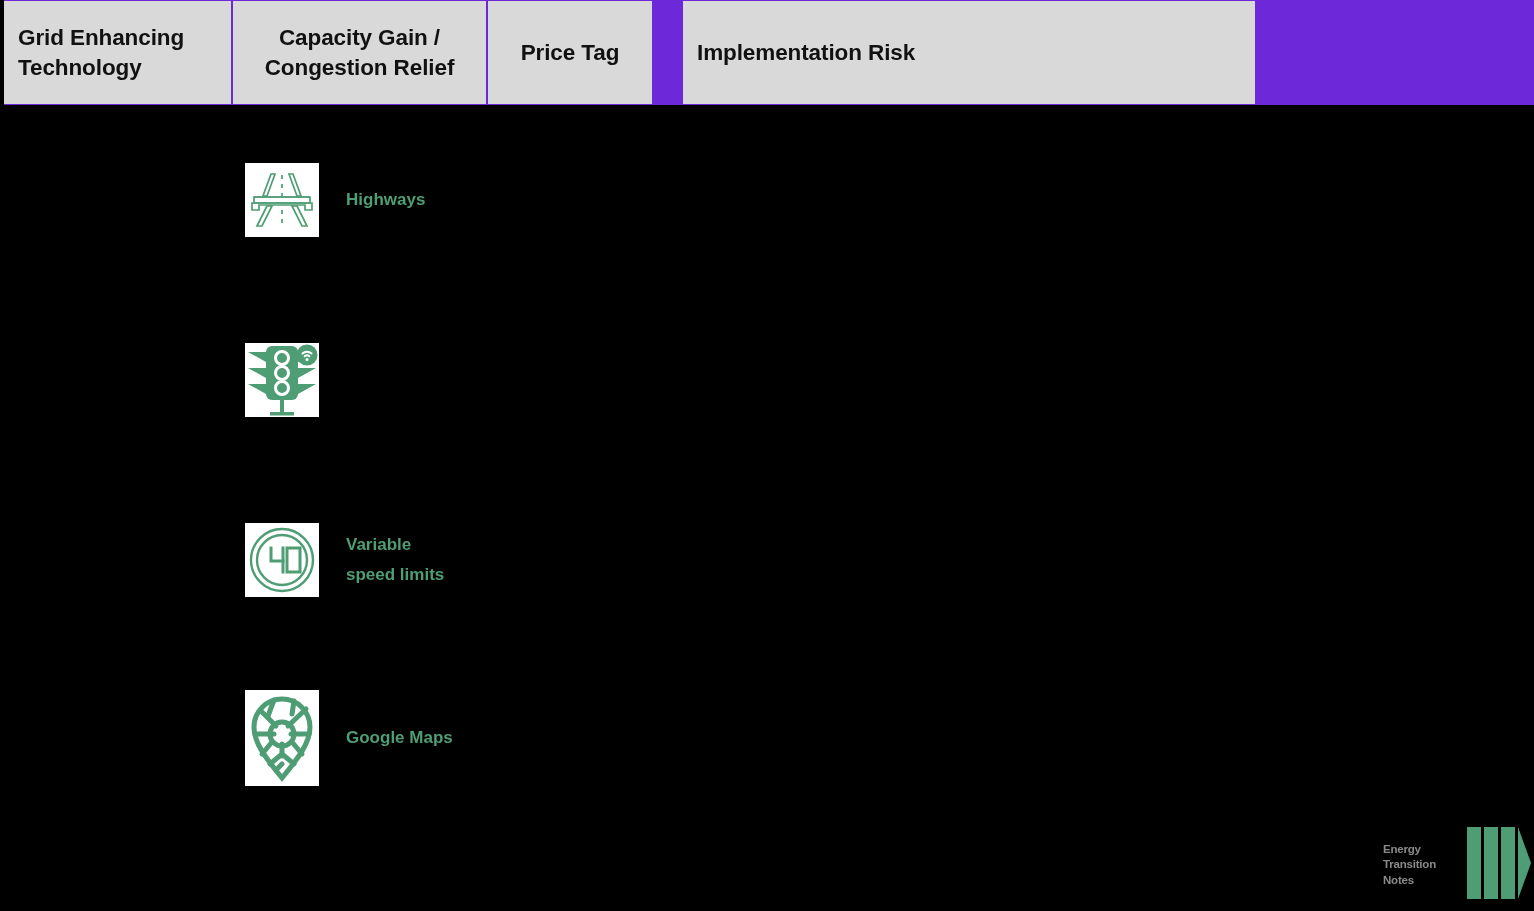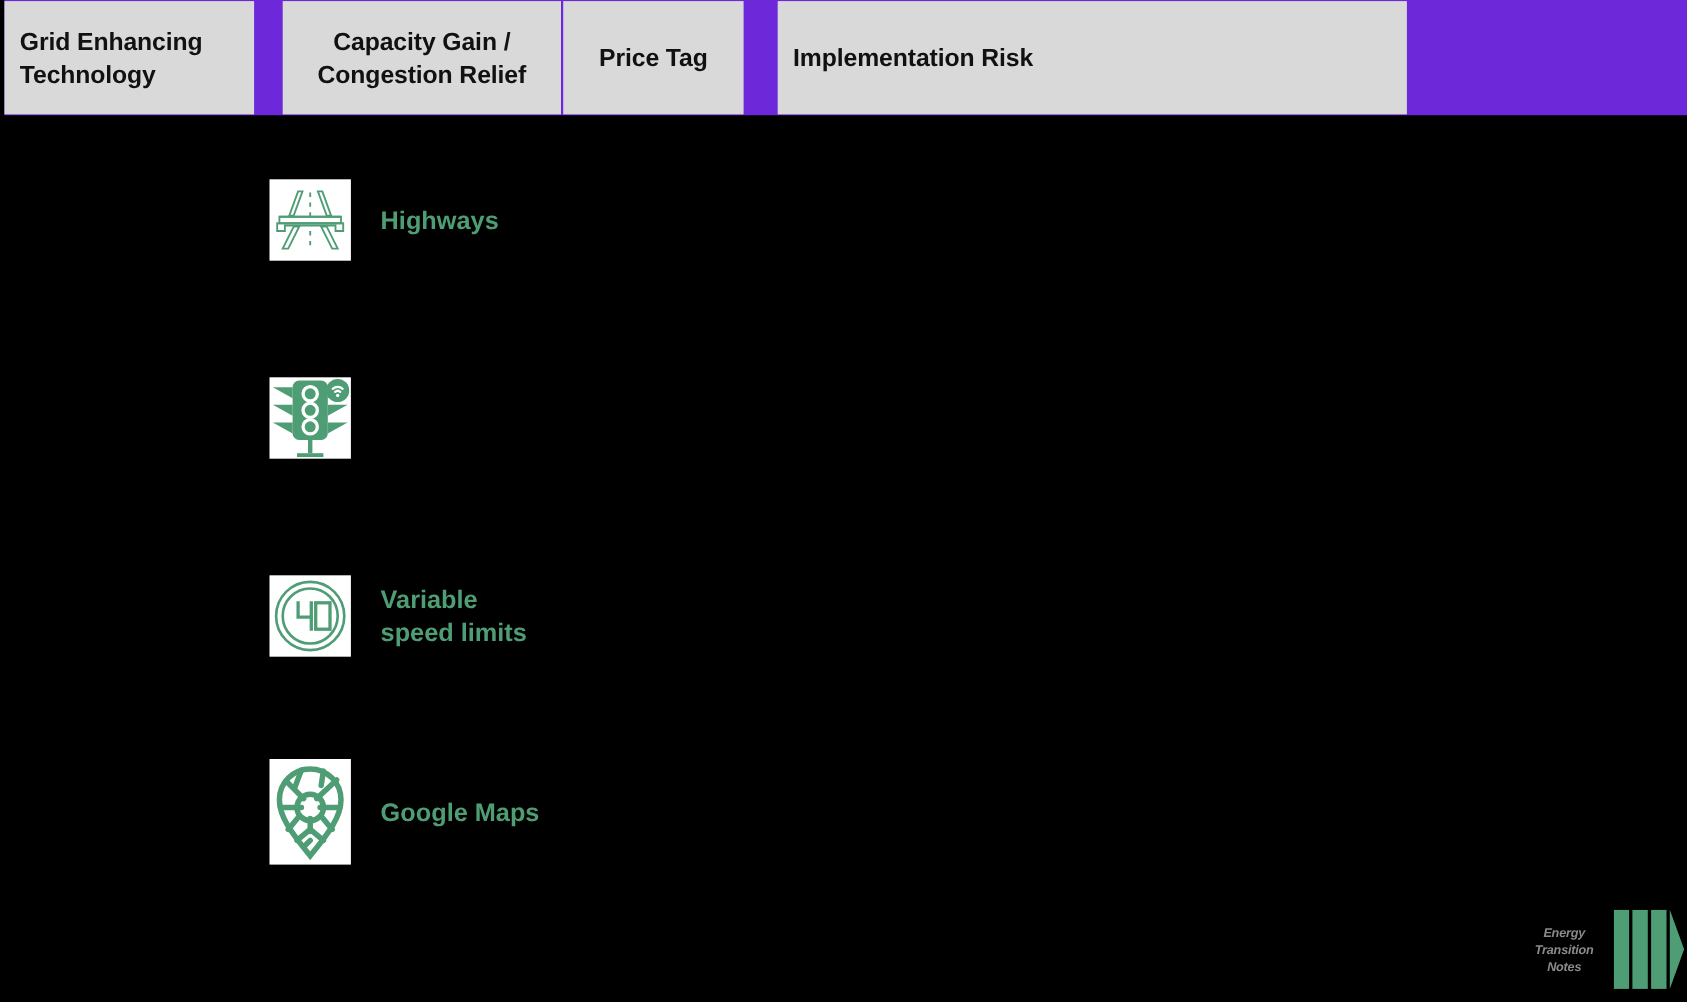--- a/index.html
+++ b/index.html
@@ -37,21 +37,21 @@
     box-sizing: border-box;
     height: 103px;
     margin-top: 1px;
     margin-right: 2px;
     padding-left: 14px;
     padding-right: 8px;
     letter-spacing: -0.1px;
   }
   .hc-0 { width: 227px; }
   .hc-1 { width: 312px; }
-  .hc-2 { width: 253px; justify-content: center; text-align: center; padding-left: 8px; margin-left: 24px;}
+  .hc-2 { width: 253px; justify-content: center; text-align: center; padding-left: 8px;}
   .hc-3 { width: 164px; justify-content: center; text-align: center; padding-left: 8px;}
   .hc-4 { width: 572px; margin-right: 0; margin-left: 29px; }
 
   .header-cell .label { display: block; }
 
   
   .table-body {
     position: absolute;
     top: 105px;
     left: 0;
@@ -96,49 +96,48 @@
     align-items: center;
     justify-content: center;
     box-sizing: border-box;
   }
   .icon-box.tall { height: 96px; flex-basis: 74px; }
 
   .transport-label {
     margin-left: 27px;
     color: #4f9d74;
     font-weight: bold;
-    font-size: 23px;
+    font-size: 17px;
     line-height: 30px;
     white-space: pre-line;
   }
 
   .cell-capacity { flex: 0 0 255px; height: 100%; }
   .cell-price    { flex: 0 0 166px; height: 100%; }
   .cell-risk     { flex: 1 1 auto;  height: 100%; }
 
   
   .logo {
     position: absolute;
     left: 1383px;
     top: 826px;
     width: 151px;
     height: 78px;
     display: flex;
     align-items: center;
   }
   .logo-text {
-    text-align: center;
+    text-align: left;
     color: #8a8a8a;
     font-size: 11.5px;
     line-height: 15.5px;
     font-weight: bold;
     width: 78px;
     white-space: pre-line;
     letter-spacing: -0.2px;
-    font-style: italic;
   }
   .logo-mark {
     margin-left: 6px;
   }
 </style>
 </head>
 <body>
 
 <div class="table-header">
   <div class="header-cell hc-0">

